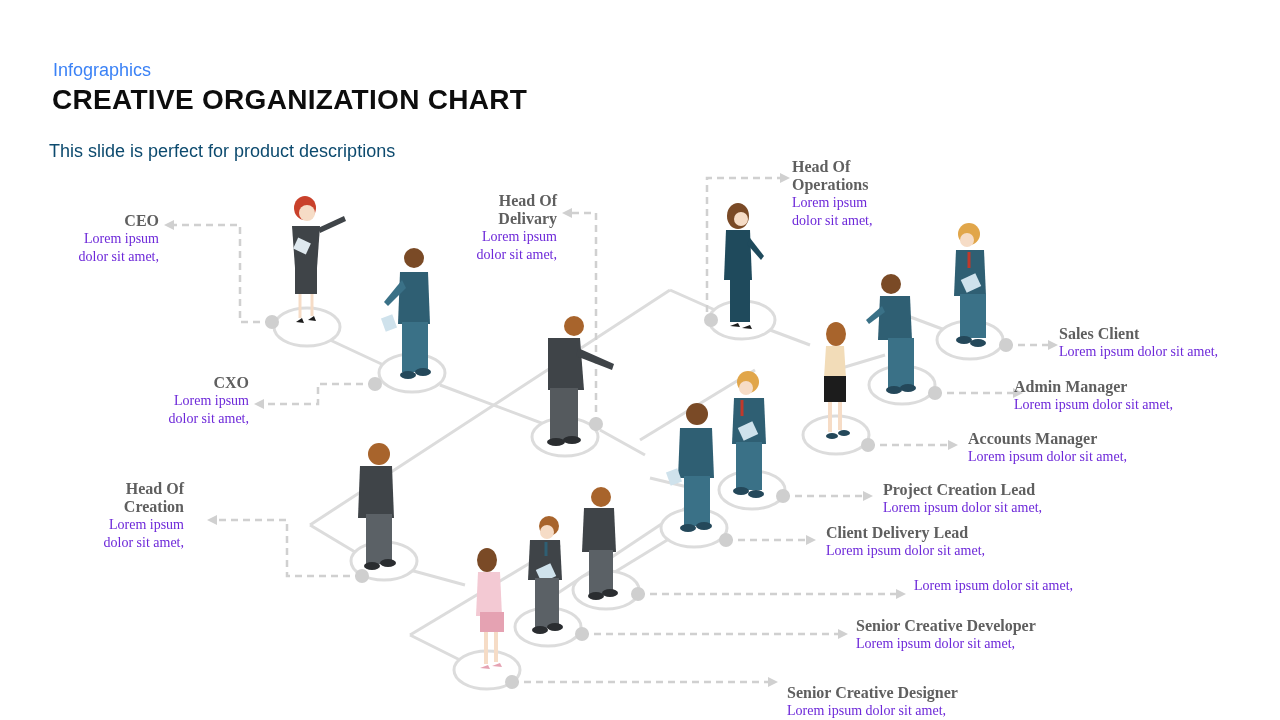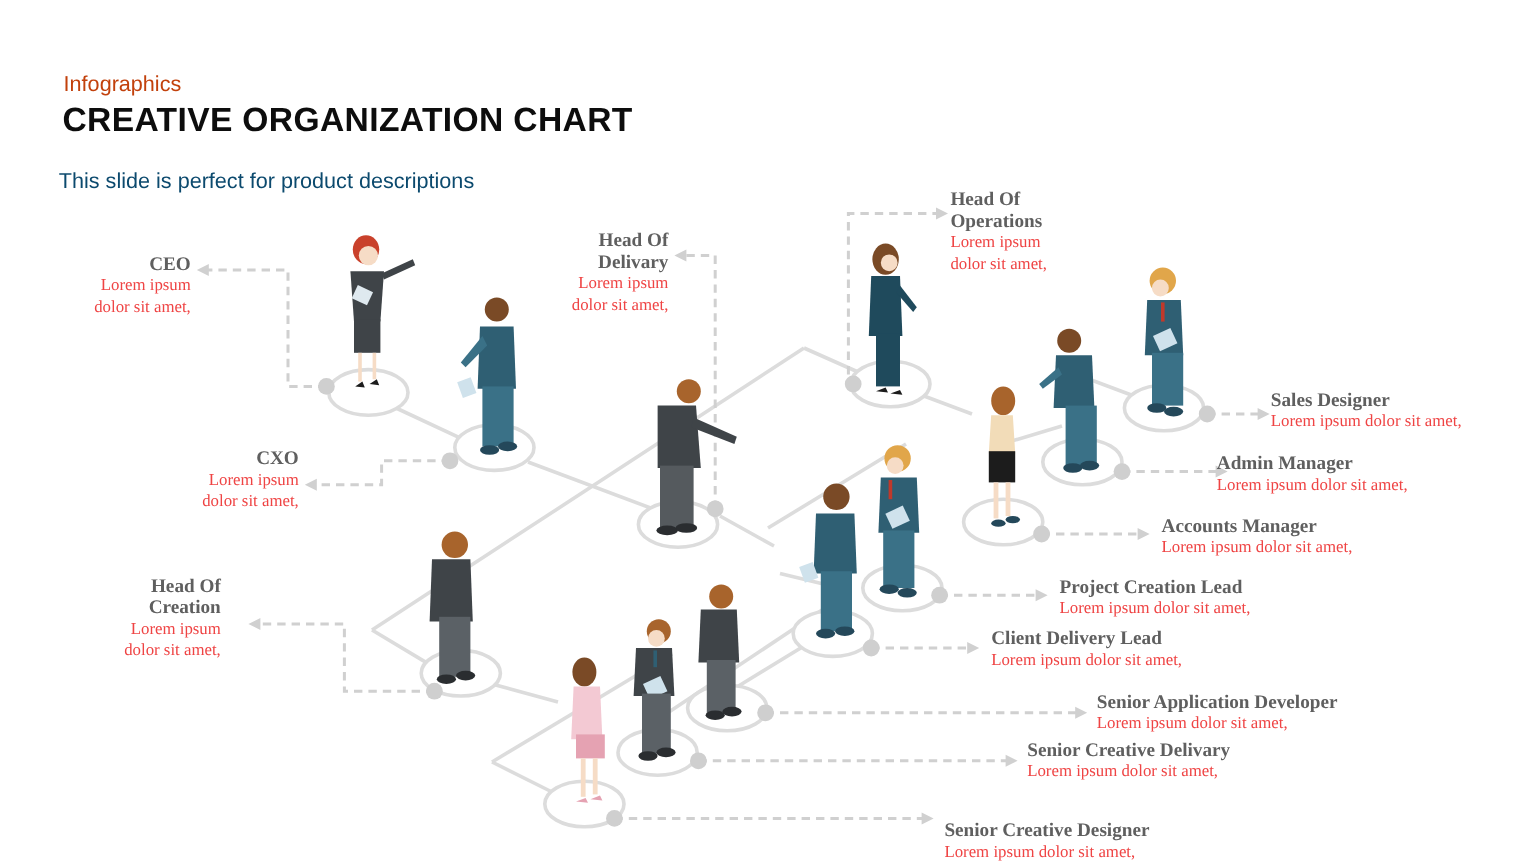--- a/index.html
+++ b/index.html
@@ -1,23 +1,23 @@
 <!DOCTYPE html>
 <html><head>
 <meta charset="utf-8">
 <style>
   html, body { margin:0; padding:0; }
   body { width:1280px; height:720px; background:#ffffff; position:relative; overflow:hidden; font-family:"Liberation Sans", sans-serif; }
-  .kicker { position:absolute; left:53px; top:60px; font-size:18px; color:#c2410c; }
+  .kicker { position:absolute; left:53px; top:60px; font-size:18px; color:#3b82f6; }
   .title { position:absolute; left:52px; top:84px; font-size:28px; font-weight:bold; color:#0d0d0d; letter-spacing:0.3px; }
   .subtitle { position:absolute; left:49px; top:141px; font-size:18px; color:#0c4a6e; }
   svg.canvas { position:absolute; left:0; top:0; }
   .lbl { position:absolute; font-family:Liberation Serif, serif; }
   .lbl .role { font-size:16px; font-weight:bold; color:#5f5f5f; line-height:18px; }
-  .lbl .desc { font-size:14px; color:#ef4444; line-height:18px; }
+  .lbl .desc { font-size:14px; color:#6d28d9; line-height:18px; }
   .right { text-align:right; }
 </style>
 </head>
 <body>
 
 <div class="kicker">Infographics</div>
 <div class="title">CREATIVE ORGANIZATION CHART</div>
 <div class="subtitle">This slide is perfect for product descriptions</div>
 
 <svg class="canvas" width="1280" height="720" viewBox="0 0 1280 720">
@@ -257,21 +257,21 @@
 </div>
 
 <div class="lbl right" style="left:65px; top:480px; width:119px;">
   <div class="role">Head Of</div>
   <div class="role">Creation</div>
   <div class="desc">Lorem ipsum</div>
   <div class="desc">dolor sit amet,</div>
 </div>
 
 <div class="lbl" style="left:1059px; top:325px;">
-  <div class="role">Sales Designer</div>
+  <div class="role">Sales Client</div>
   <div class="desc">Lorem ipsum dolor sit amet,</div>
 </div>
 
 <div class="lbl" style="left:1014px; top:378px;">
   <div class="role">Admin Manager</div>
   <div class="desc">Lorem ipsum dolor sit amet,</div>
 </div>
 
 <div class="lbl" style="left:968px; top:430px;">
   <div class="role">Accounts Manager</div>
@@ -282,25 +282,24 @@
   <div class="role">Project Creation Lead</div>
   <div class="desc">Lorem ipsum dolor sit amet,</div>
 </div>
 
 <div class="lbl" style="left:826px; top:524px;">
   <div class="role">Client Delivery Lead</div>
   <div class="desc">Lorem ipsum dolor sit amet,</div>
 </div>
 
 <div class="lbl" style="left:914px; top:577px;">
-  <div class="role">Senior Application Developer</div>
   <div class="desc">Lorem ipsum dolor sit amet,</div>
 </div>
 
 <div class="lbl" style="left:856px; top:617px;">
-  <div class="role">Senior Creative Delivary</div>
+  <div class="role">Senior Creative Developer</div>
   <div class="desc">Lorem ipsum dolor sit amet,</div>
 </div>
 
 <div class="lbl" style="left:787px; top:684px;">
   <div class="role">Senior Creative Designer</div>
   <div class="desc">Lorem ipsum dolor sit amet,</div>
 </div>
 
 </body></html>

